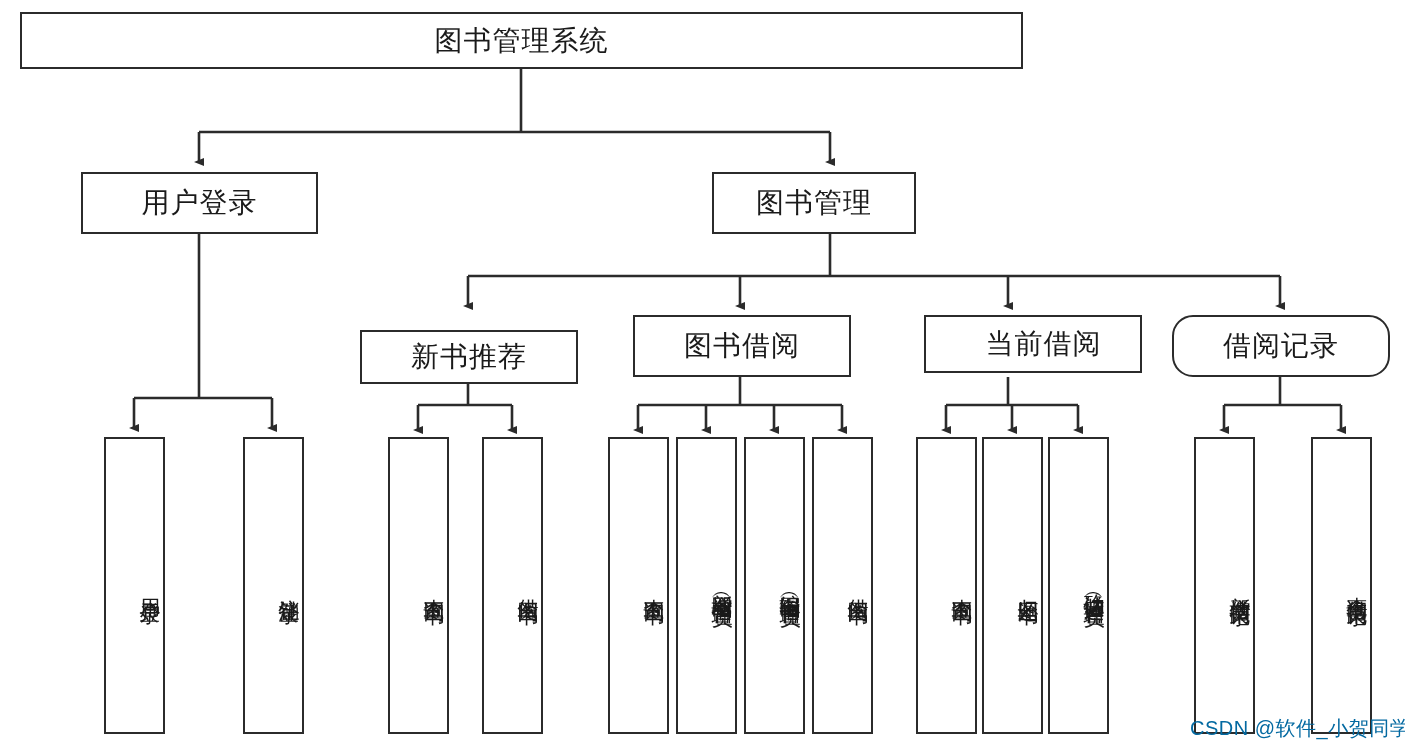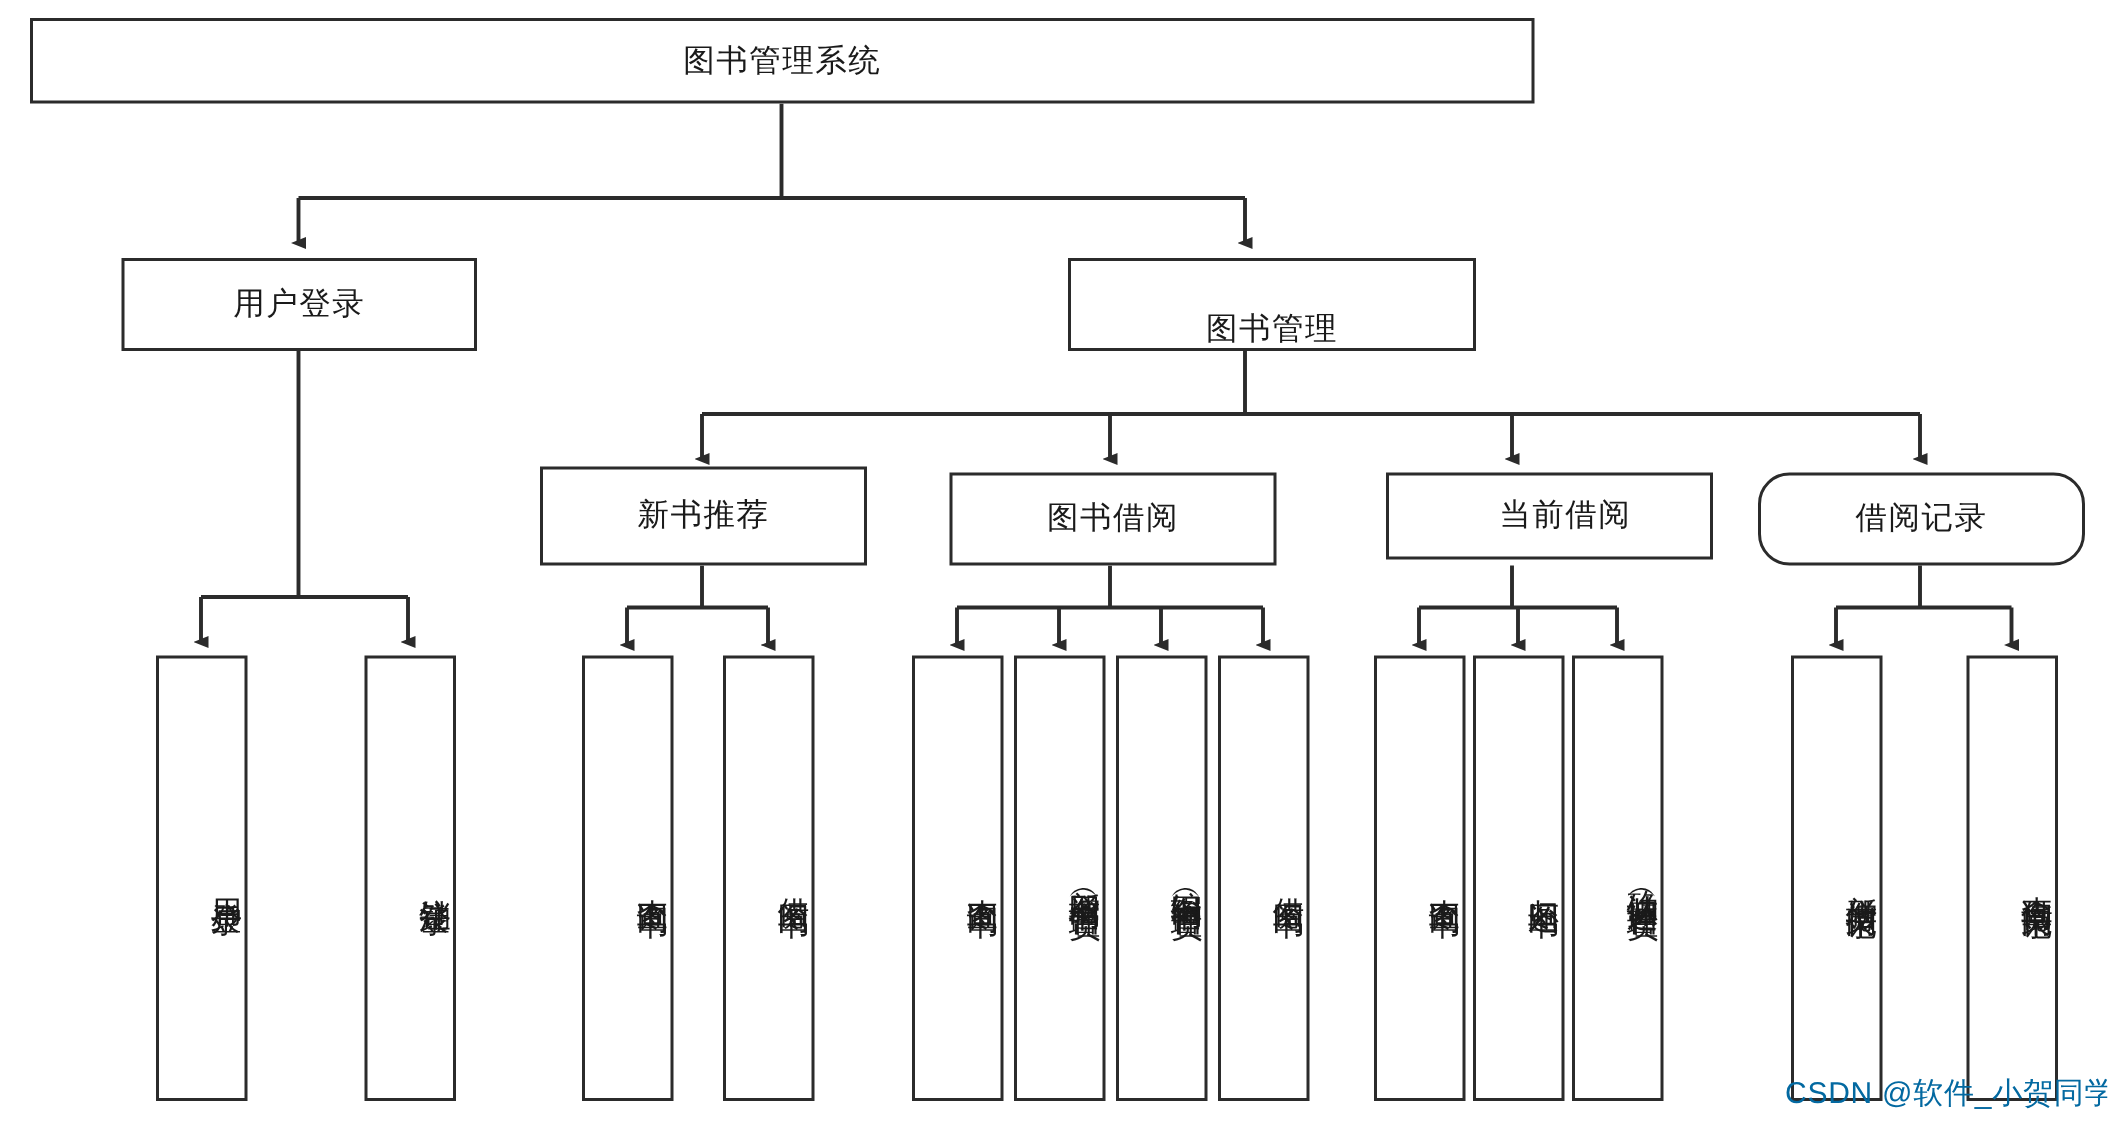--- a/index.html
+++ b/index.html
@@ -29,21 +29,21 @@
     position: absolute;
     box-sizing: border-box;
     background: #ffffff;
     border: 2px solid #2b2b2b;
     display: flex;
     align-items: center;
     justify-content: center;
     color: #1a1a1a;
   }
   .node.horiz {
-    font-size: 21px;
+    font-size: 28px;
     line-height: 1.2;
     letter-spacing: 1px;
   }
   .node.vert {
     writing-mode: vertical-rl;
     text-orientation: upright;
     font-size: 21px;
     line-height: 1.25;
     letter-spacing: 2px;
     padding-top: 6px;
@@ -122,25 +122,25 @@
     </g>
   </svg>
 
   <div class="node horiz" style="left:20px; top:12px; width:1003px; height:57px;">
     <span class="label">图书管理系统</span>
   </div>
 
   <div class="node horiz" style="left:81px; top:172px; width:237px; height:62px;">
     <span class="label">用户登录</span>
   </div>
-  <div class="node horiz" style="left:712px; top:172px; width:272px; height:62px;align-items:flex-end;">
+  <div class="node horiz" style="left:712px; top:172px; width:204px; height:62px;">
     <span class="label">图书管理</span>
   </div>
 
-  <div class="node horiz" style="left:360px; top:311px; width:218px; height:66px;">
+  <div class="node horiz" style="left:360px; top:330px; width:218px; height:54px;">
     <span class="label">新书推荐</span>
   </div>
   <div class="node horiz" style="left:633px; top:315px; width:218px; height:62px;text-align:right;">
     <span class="label">图书借阅</span>
   </div>
   <div class="node horiz" style="left:924px; top:315px; width:218px; height:58px;padding-left:21px;">
     <span class="label">当前借阅</span>
   </div>
   <div class="node horiz" style="left:1172px; top:315px; width:218px; height:62px;border-radius:21px;">
     <span class="label">借阅记录</span>

